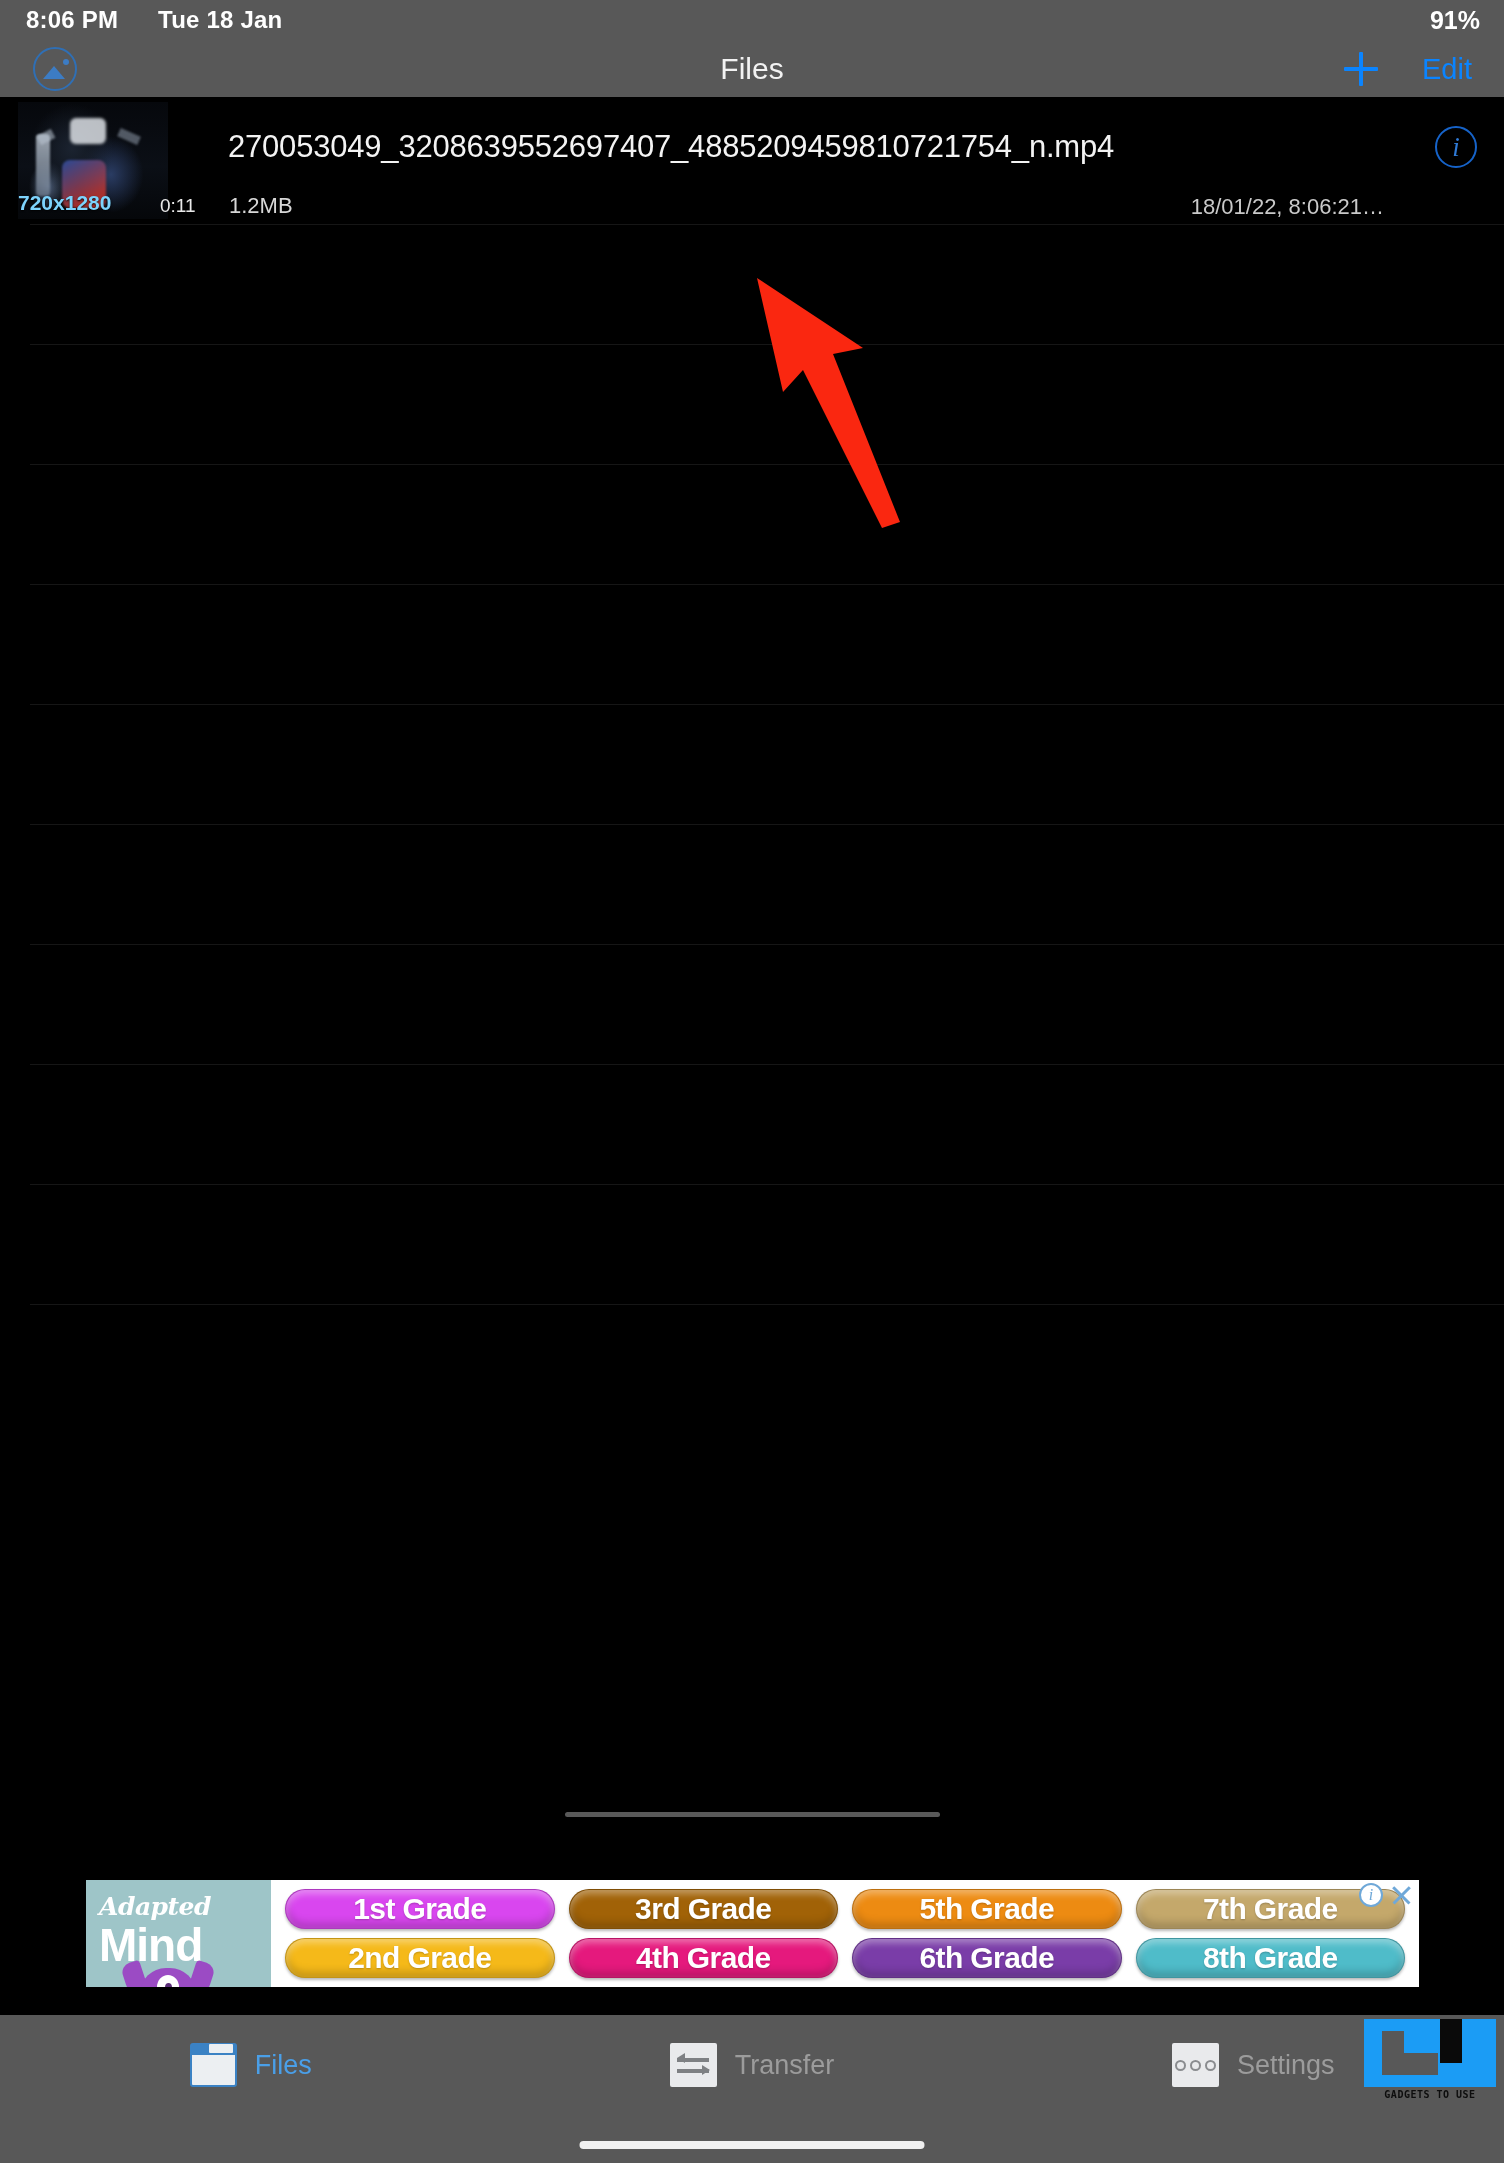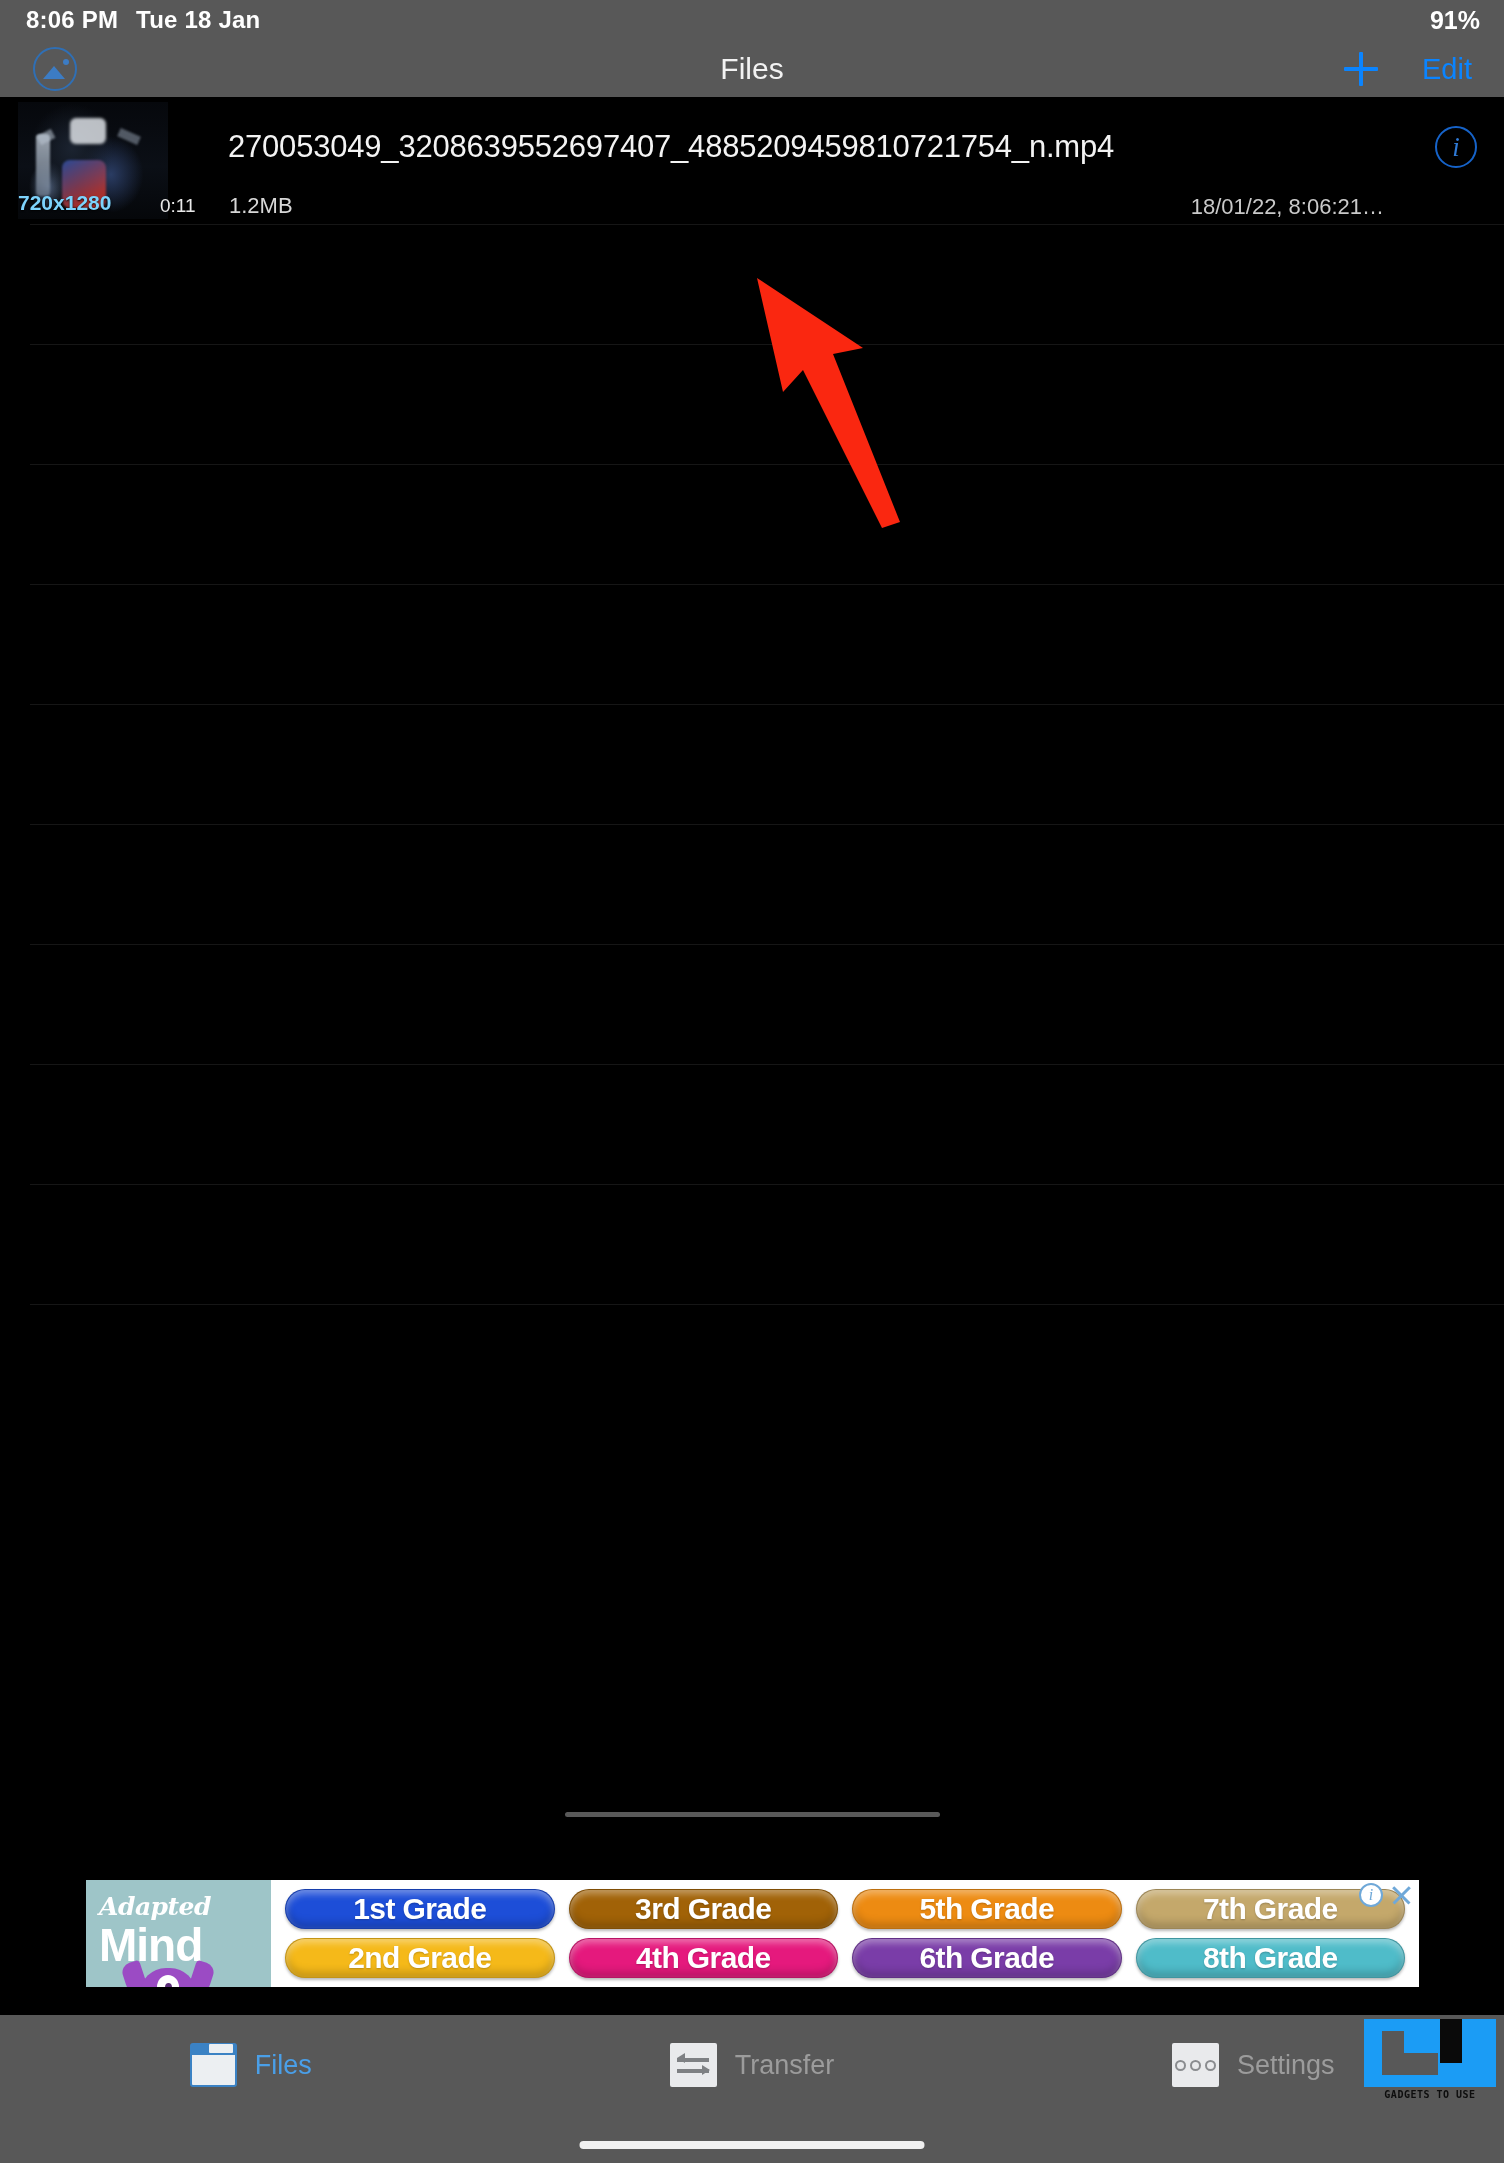--- a/index.html
+++ b/index.html
@@ -12,21 +12,21 @@
   }
 
   
   .status-bar{
     position:absolute; left:0; top:0; width:1504px; height:40px;
     background:#585858;
     display:flex; align-items:center;
     color:#fff;
   }
   .status-left{
-    display:flex; gap:18px;
+    display:flex; gap:40px;
     margin-left:26px; font-size:24px; font-weight:bold;
     letter-spacing:0.2px;
   }
   .status-right{
     margin-left:auto; margin-right:24px;
     display:flex; align-items:center; gap:13px;flex-direction:column;
   }
   .wifi-icon{ width:30px; height:22px; position:relative; }
   .wifi-icon span{
     position:absolute; left:50%; transform:translateX(-50%);
@@ -446,21 +446,21 @@
     <div class="monster">
       <span class="armL"></span>
         <span class="armR"></span>
       <span class="body"></span>
         <span class="eye"></span>
       <span class="pupil"></span>
         <span class="mouth"></span>
     </div>
   </div>
   <div class="ad-grid">
-    <div class="grade-pill" style="background: #1d4ed8;">1st Grade</div>
+    <div class="grade-pill" style="background: #d946ef;">1st Grade</div>
     <div class="grade-pill" style="background: #a16207;">3rd Grade</div>
     <div class="grade-pill" style="background: rgb(237, 139, 18);">5th Grade</div>
     <div class="grade-pill" style="background: rgb(196, 168, 107);">7th Grade</div>
     <div class="grade-pill" style="background: rgb(245, 185, 25);">2nd Grade</div>
     <div class="grade-pill" style="background: rgb(229, 25, 125);">4th Grade</div>
     <div class="grade-pill" style="background: rgb(122, 61, 168);">6th Grade</div>
     <div class="grade-pill" style="background: rgb(79, 188, 201);">8th Grade</div>
   </div>
   <div class="ad-close">
     <span class="ad-info-badge">i</span>

